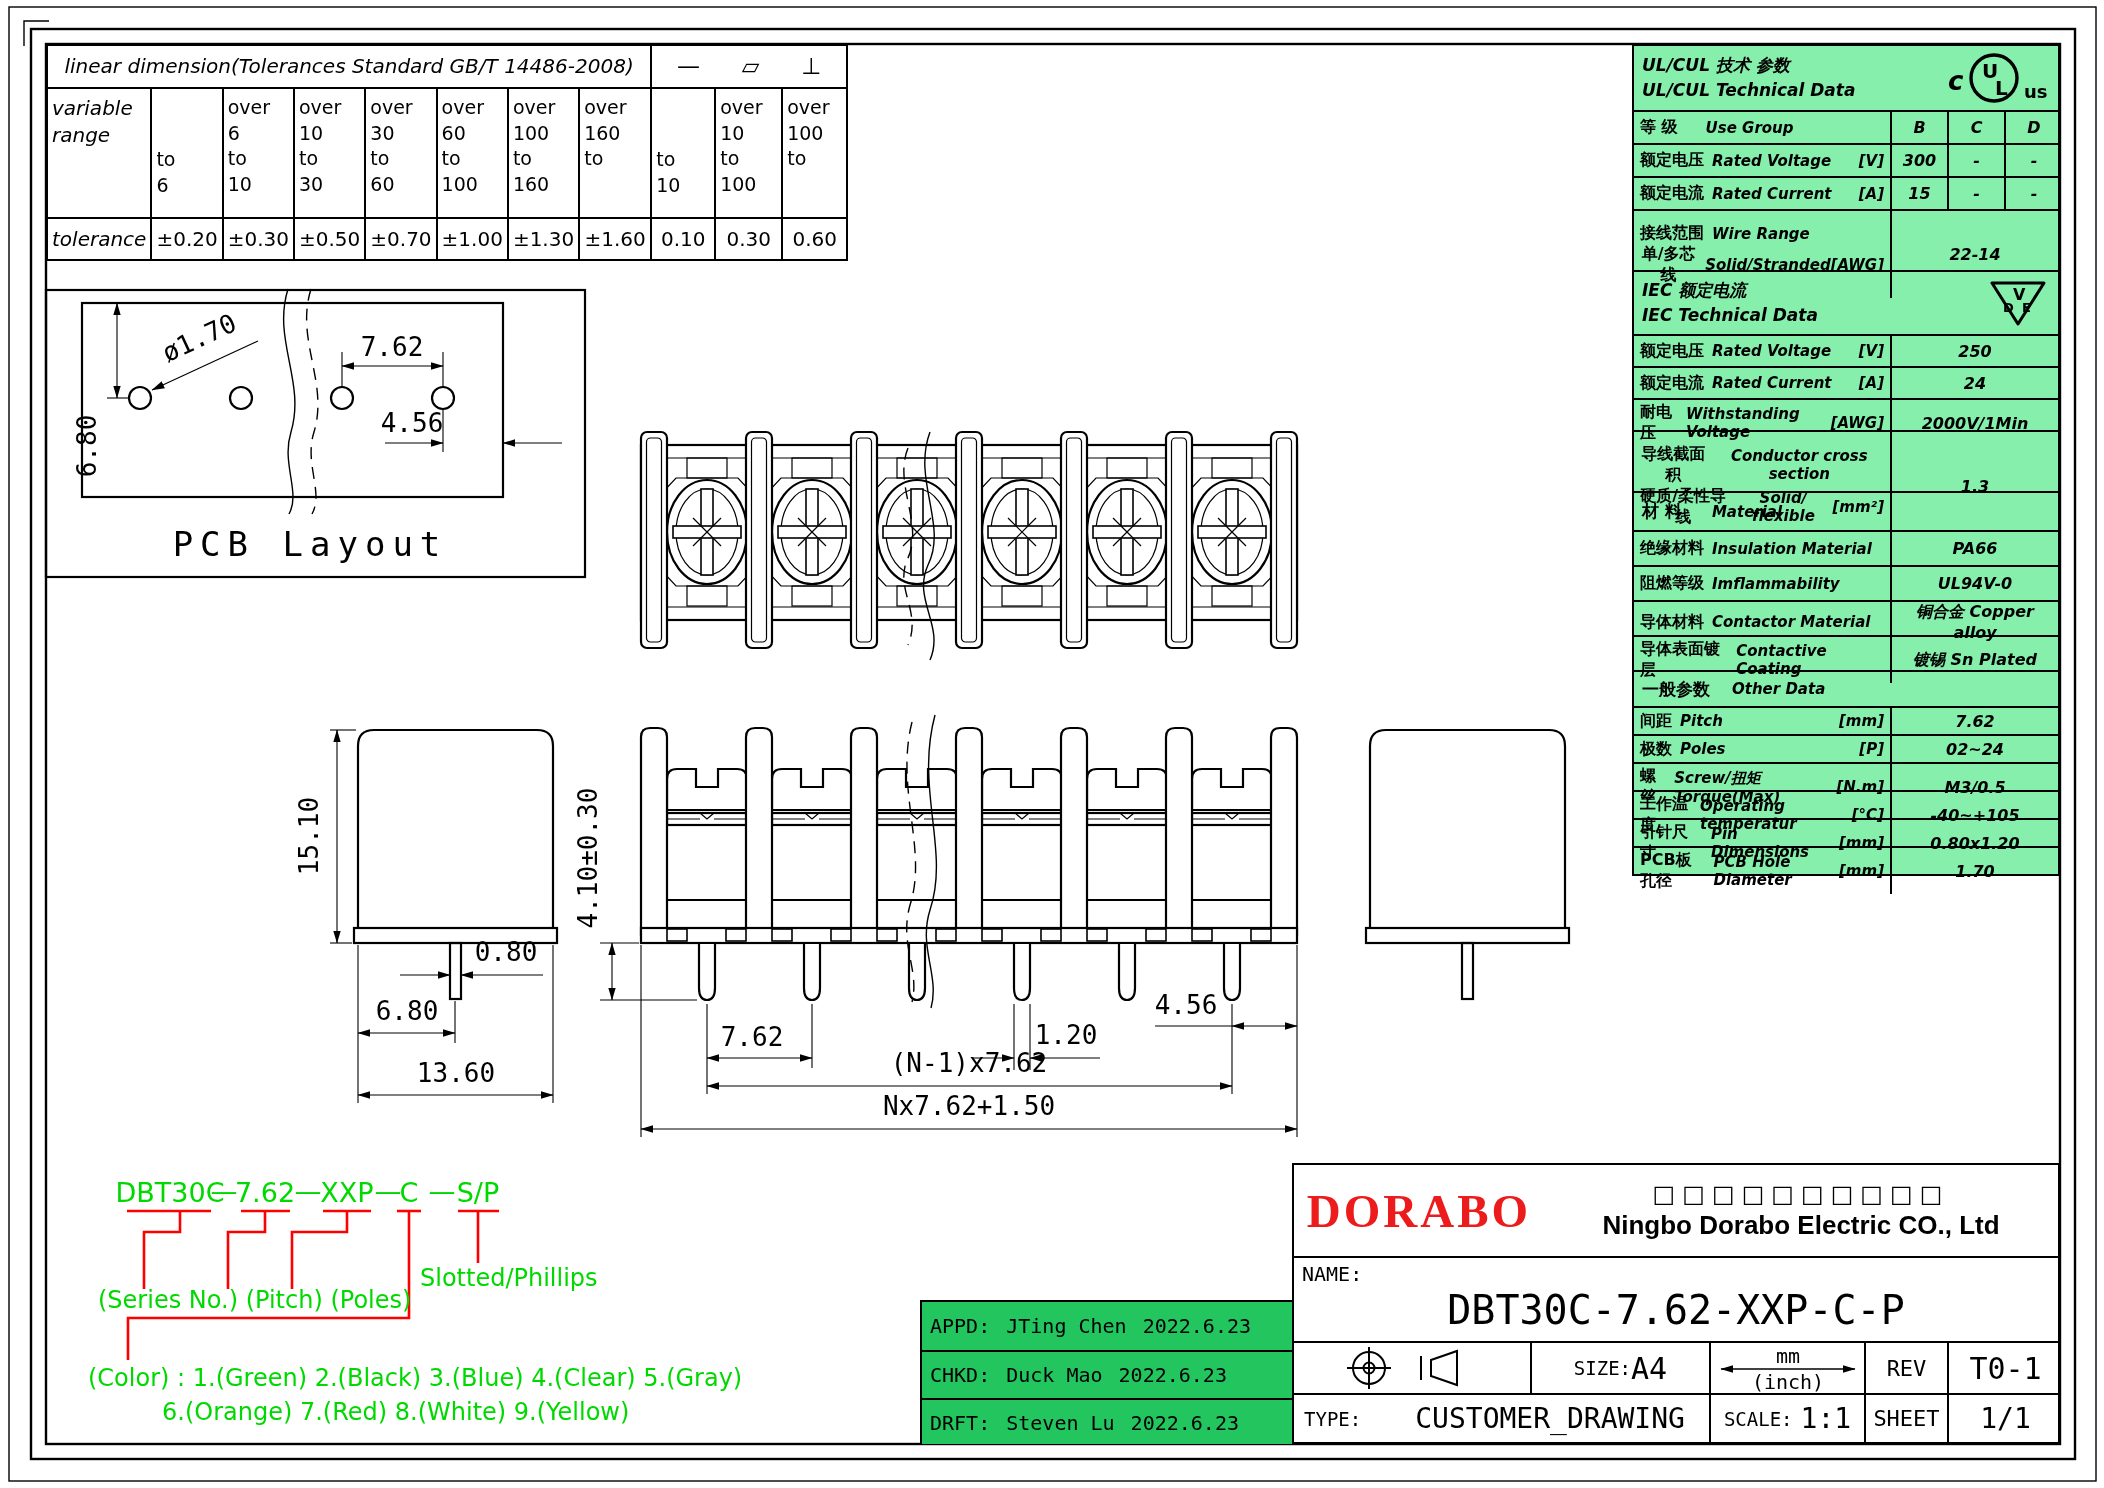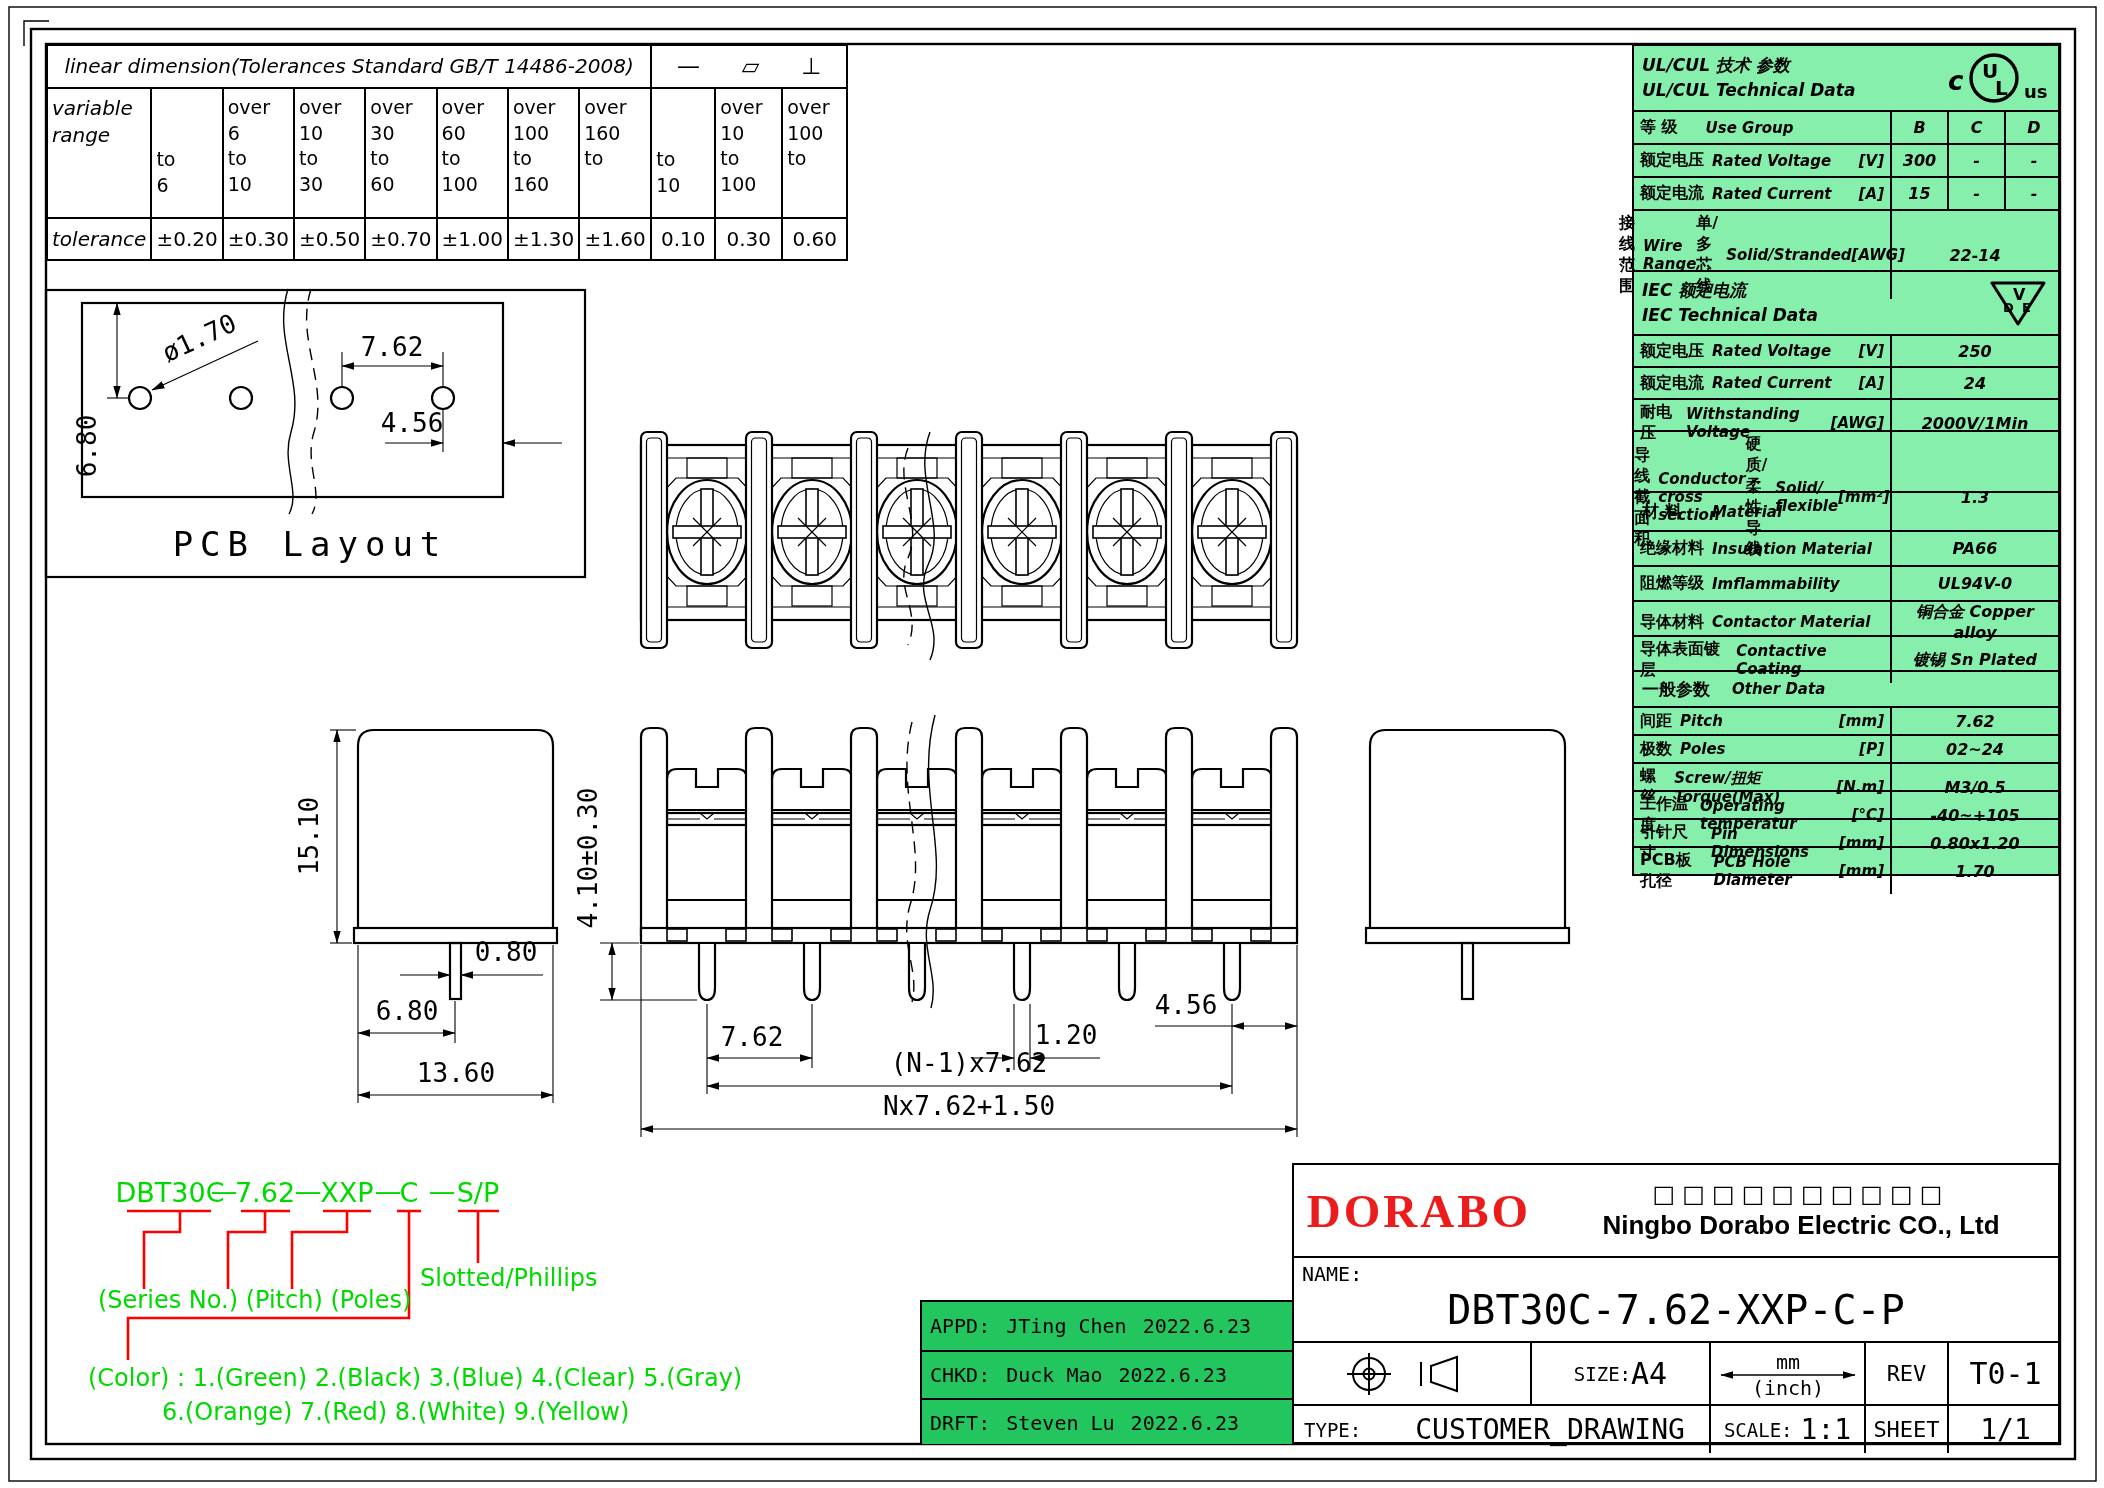--- a/index.html
+++ b/index.html
@@ -45,38 +45,38 @@
   .shdr{grid-template-columns:1fr auto;padding:4px 8px;}
   .shdr .t1,.shdr .t2{font-weight:bold;font-style:italic;font-size:17px;line-height:1.45;}
   .sdata{grid-template-columns:256px 1fr;}
   .sdata4{grid-template-columns:256px 57px 57px 58px;}
   .scell{display:flex;align-items:center;height:100%;padding:2px 6px;}
   .szh{font-weight:bold;font-size:16px;}
   .sen{font-weight:bold;font-style:italic;font-size:15px;margin-left:8px;}
   .sunit{font-weight:bold;font-style:italic;font-size:15px;margin-left:auto;}
   .sval{display:flex;align-items:center;justify-content:center;height:100%;
         font-weight:bold;font-style:italic;font-size:16px;border-left:2px solid #000;text-align:center;}
-  .stwo{display:flex;flex-direction:row;justify-content:center;height:100%;padding:2px 6px;}
+  .stwo{display:flex;flex-direction:column;justify-content:center;height:100%;padding:12px 6px;text-align:center;}
   .stwo .l{display:flex;align-items:center;}
   .ssec{padding:4px 8px;display:flex;align-items:center;}
   .ssec .szh{font-size:17px;}
 
   
   .tblock{position:absolute;left:1292px;top:1163px;width:768px;height:281px;border:2.5px solid #000;background:#fff;}
   .tb-r1{height:93px;border-bottom:2px solid #000;display:flex;}
   .logo{width:250px;display:flex;align-items:center;justify-content:center;
         font-family:"Liberation Serif",serif;font-weight:bold;font-size:47px;
         letter-spacing:3px;color:#ed1c1c;}
   .company{flex:1;display:flex;flex-direction:column;align-items:center;justify-content:center;}
   .company .cn{font-size:24px;letter-spacing:7px;}
   .company .en{font-family:"Liberation Sans",sans-serif;font-weight:bold;font-size:26px;margin-top:2px;}
   .tb-r2{height:85px;border-bottom:2px solid #000;position:relative;font-family:"DejaVu Sans Mono",monospace;}
   .namelab{position:absolute;left:8px;top:4px;font-size:20px;}
   .partno{position:absolute;left:0;right:0;bottom:8px;text-align:center;font-size:40px;}
-  .tb-r3{height:63px;border-bottom:2px solid #000;display:grid;grid-template-columns:236px 179px 155px 83px 115px;}
+  .tb-r3{height:52px;border-bottom:2px solid #000;display:grid;grid-template-columns:236px 179px 155px 83px 115px;}
   .tb-r4{height:47px;display:grid;grid-template-columns:415px 155px 83px 115px;}
   .tcell{display:flex;align-items:center;justify-content:center;height:100%;
          font-family:"DejaVu Sans Mono",monospace;border-left:2px solid #000;}
   .tcell:first-child{border-left:none;}
   .lab-s{font-size:19px;}
   .big{font-size:30px;}
   .med{font-size:28px;}
   .typecell{justify-content:flex-start;padding-left:10px;gap:42px;}
   .unitcell{position:relative;}
 

